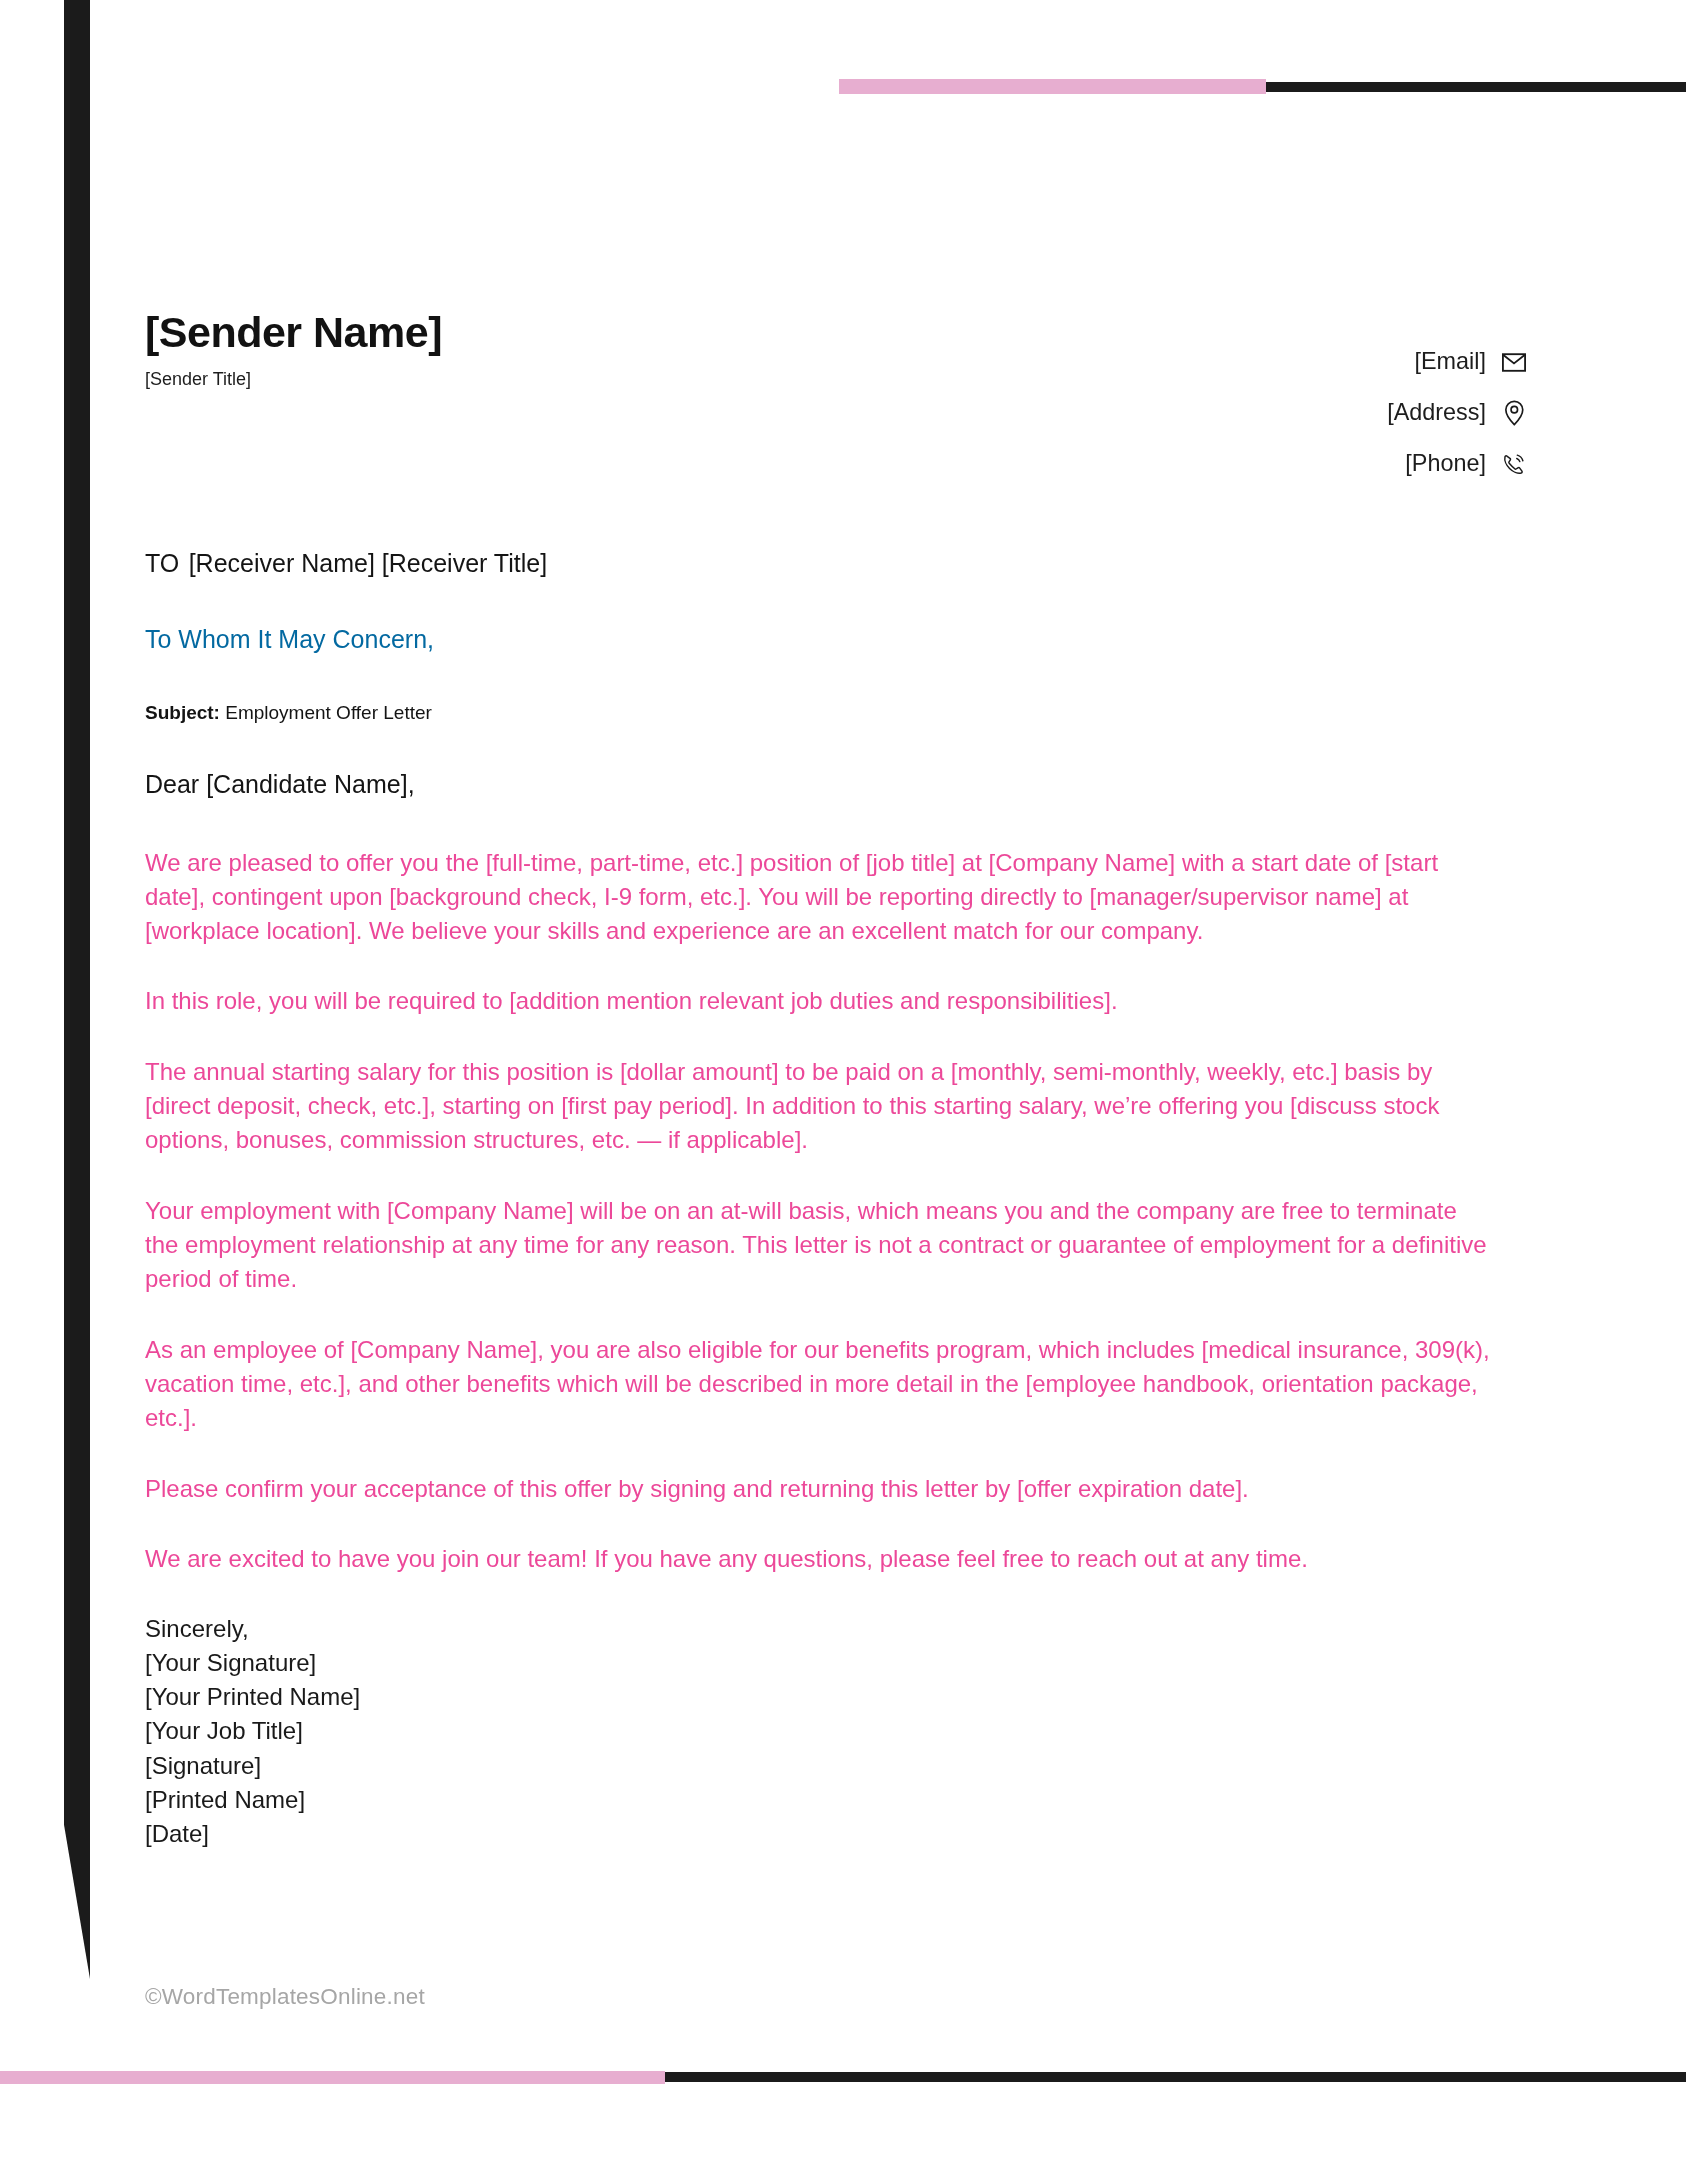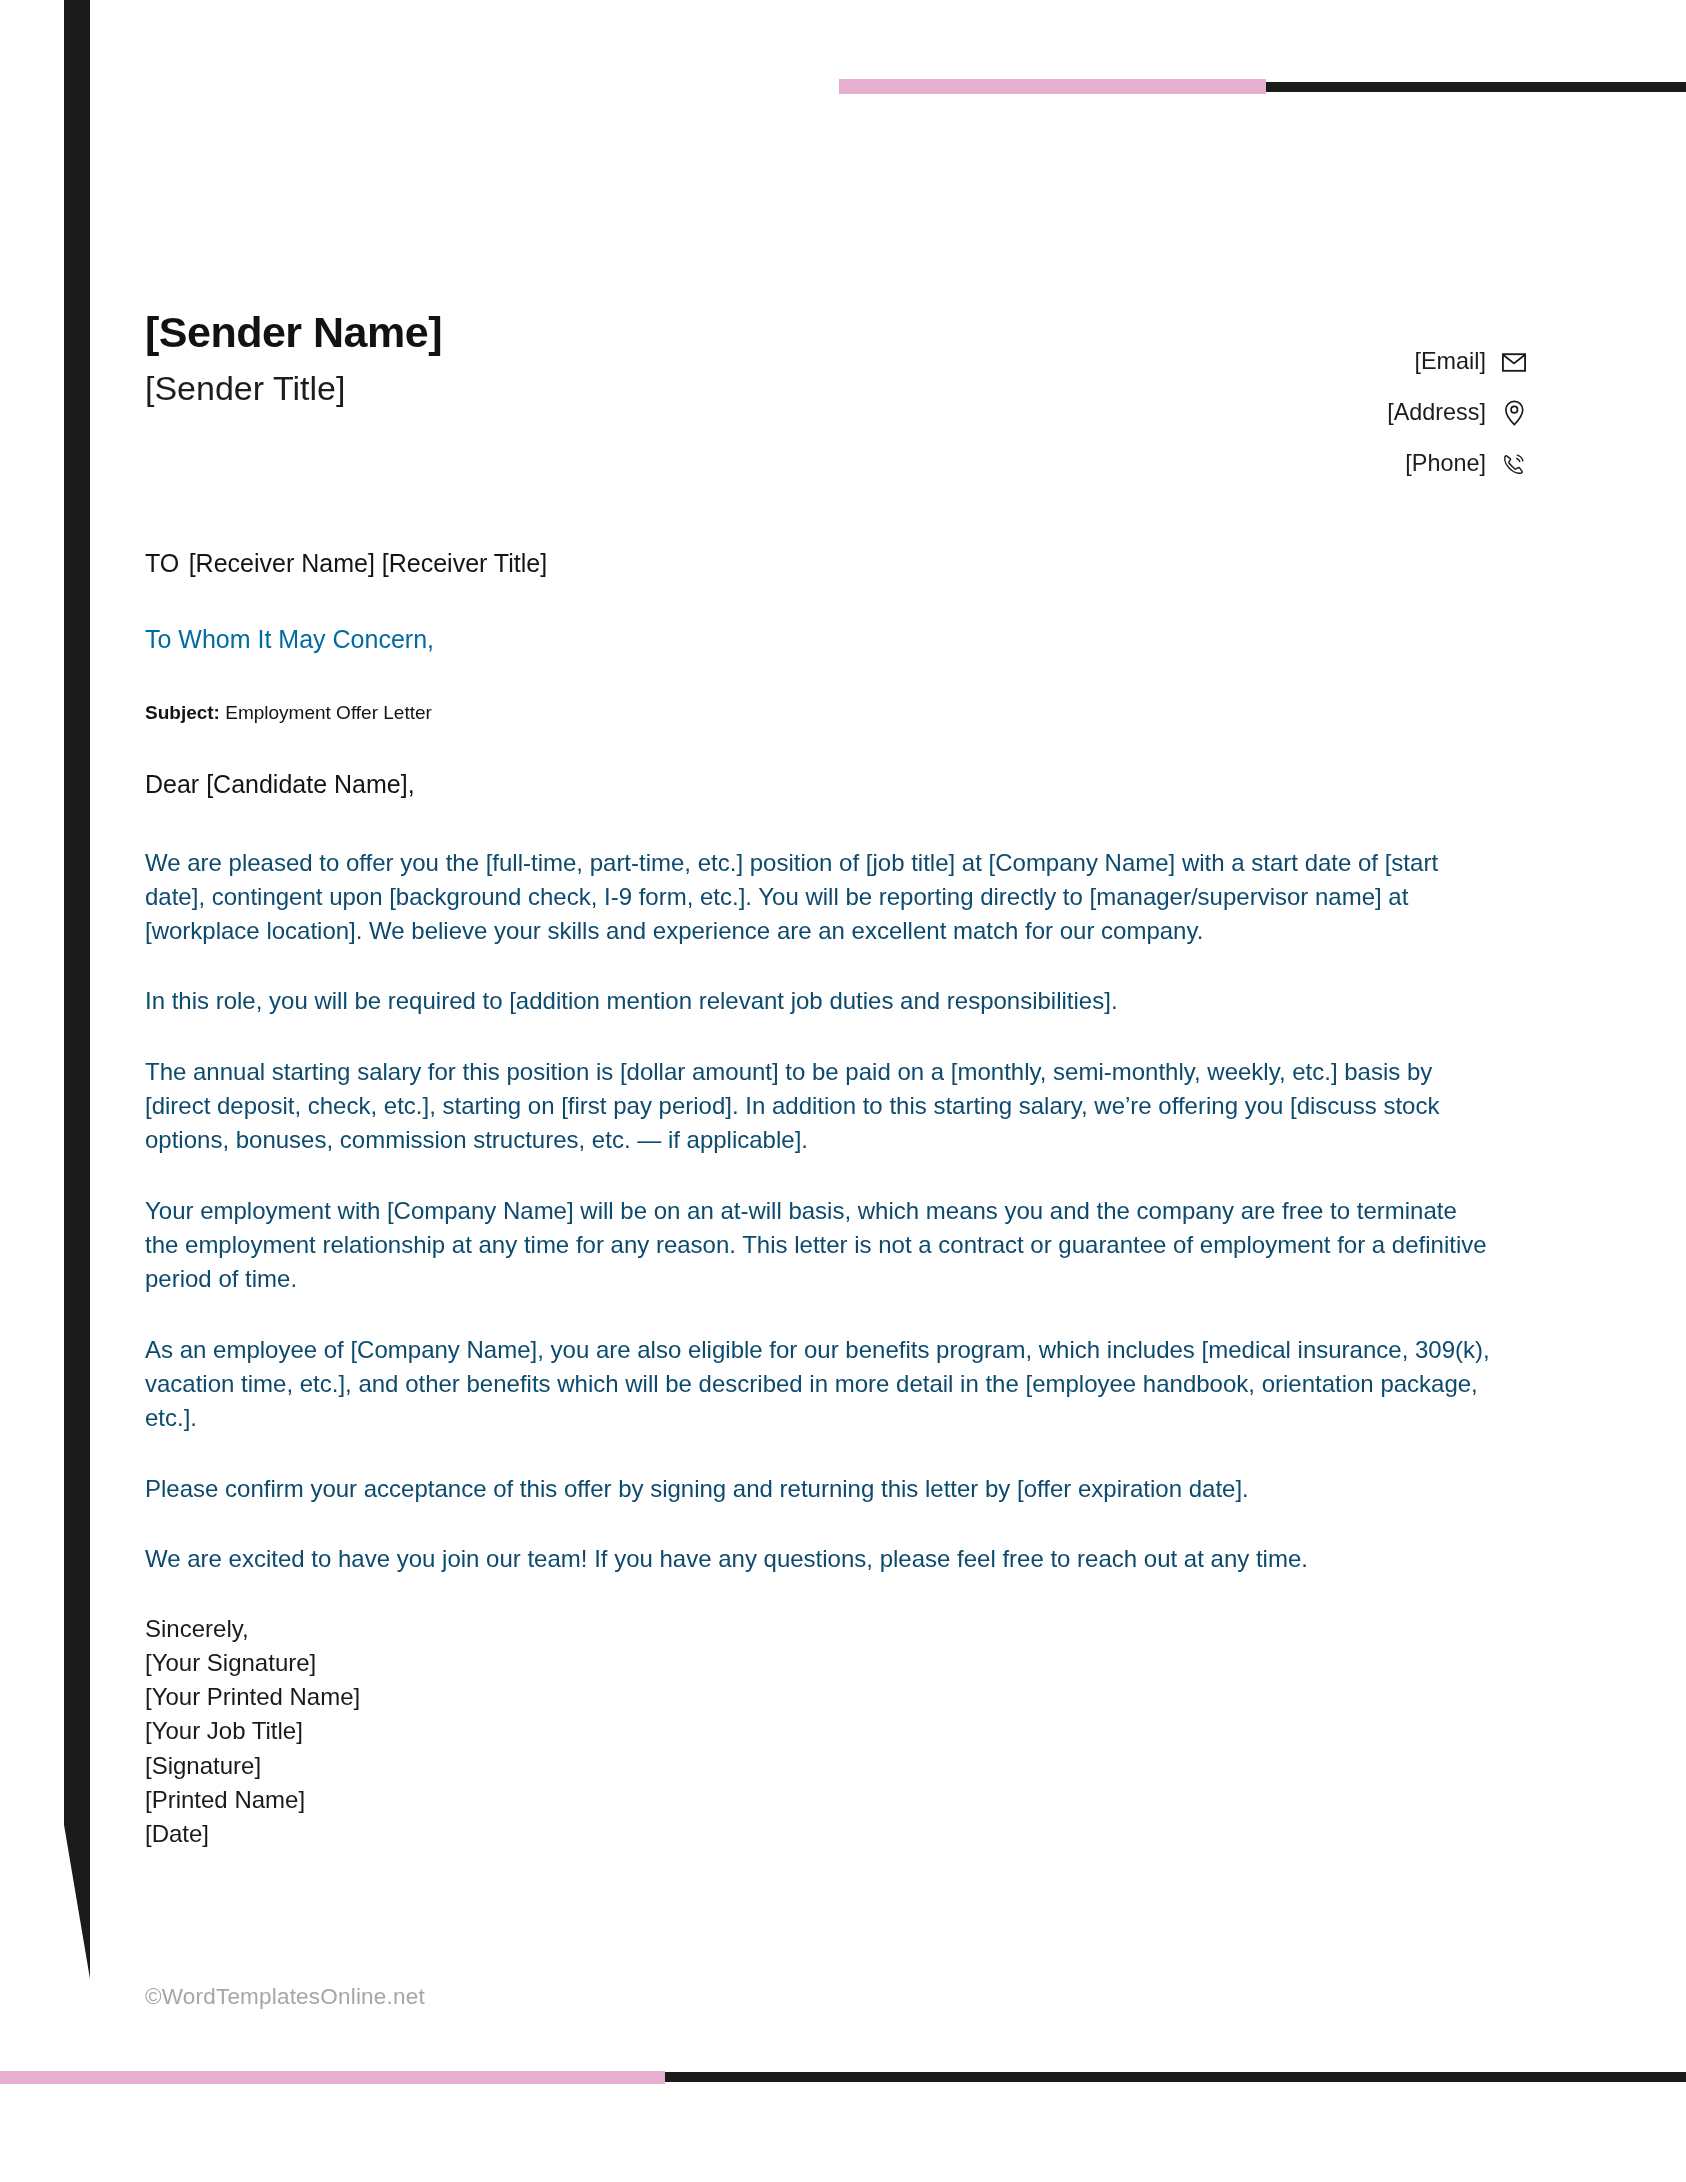--- a/index.html
+++ b/index.html
@@ -71,21 +71,21 @@
     width: 1359px;
   }
   .sender-name {
     font-size: 43px;
     font-weight: bold;
     color: #121212;
     letter-spacing: -0.5px;
     line-height: 1.08;
   }
   .sender-title {
-    font-size: 34px;
+    font-size: 18px;
     font-weight: normal;
     color: #1d1d1d;
     margin-top: 15px;
     line-height: 1.1;
   }
 
   
   .contact {
     position: absolute;
     right: 159px;
@@ -148,21 +148,21 @@
 
   .dear {
     font-size: 25px;
     color: #141414;
     line-height: 1.25;
     margin-bottom: 45px;
   }
 
   .para {
     font-size: 24px;
-    color: #0c4a6e;
+    color: #ec4899;
     line-height: 1.43;
     margin-bottom: 36px;
     text-align: left;
   }
 
   
   .signature {
     margin-top: 15px;
   }
   .signature div {

